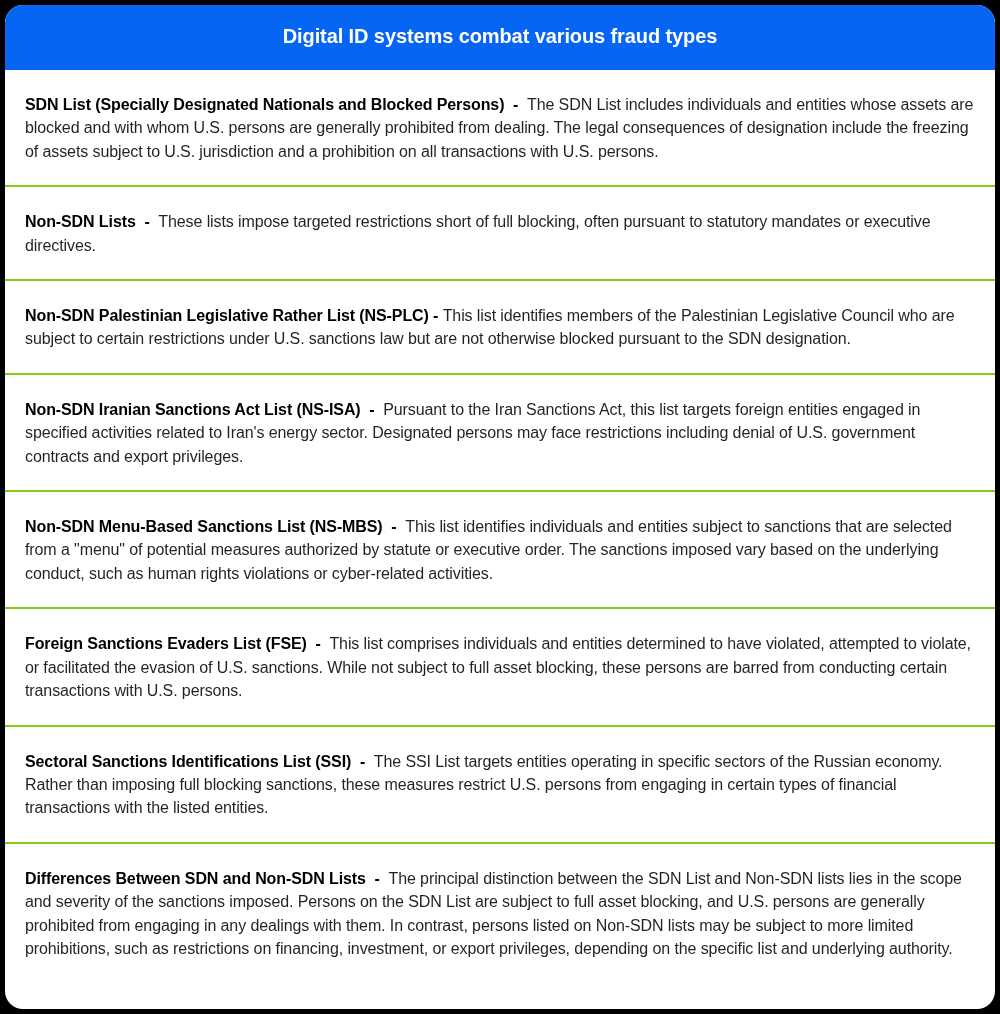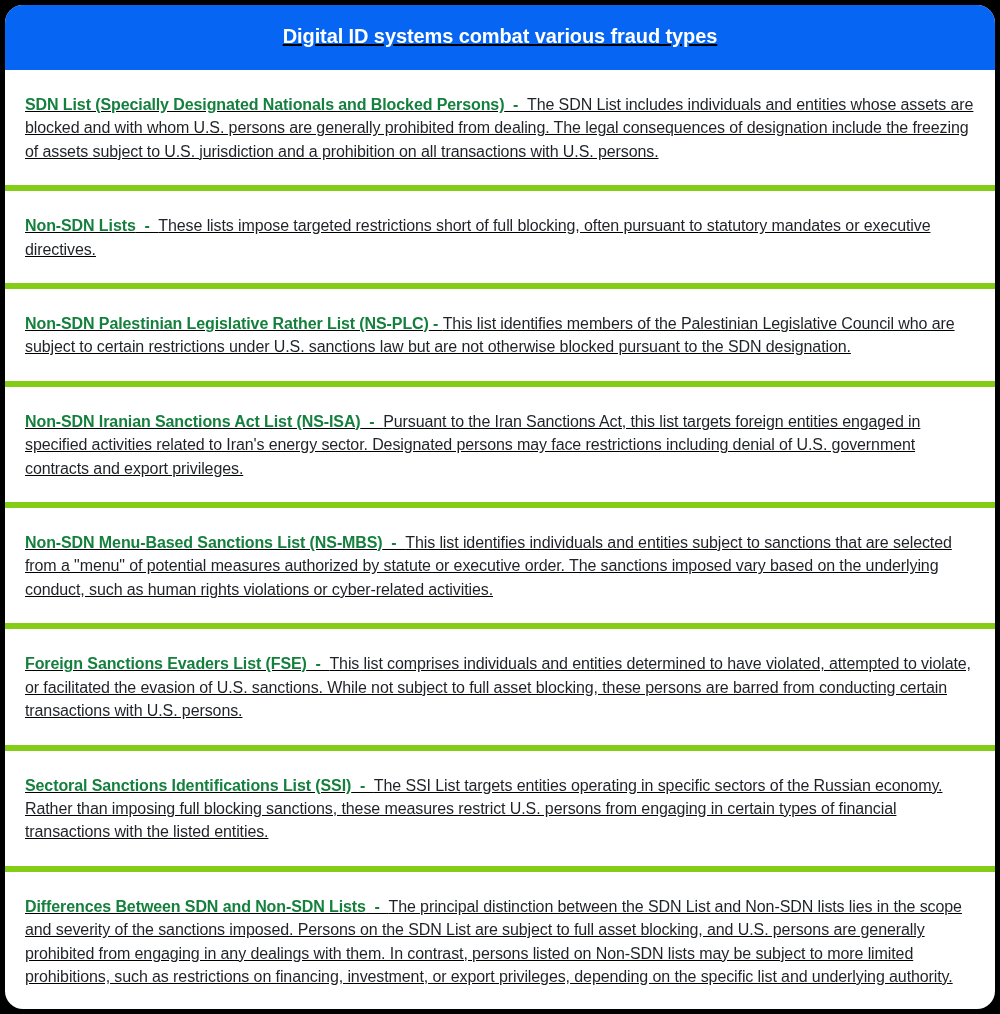--- a/index.html
+++ b/index.html
@@ -16,21 +16,20 @@
     padding: 5px;
   }
   .card {
     width: 100%;
     height: 100%;
     background: #ffffff;
     border-radius: 18px;
     overflow: hidden;
     display: flex;
     flex-direction: column;
-    text-decoration: underline;
   }
   .card-header {
     background: #0665f2;
     color: #ffffff;
     text-align: center;
     padding: 20px 16px 22px 16px;
     font-size: 20px;
     font-weight: 700;
     letter-spacing: -0.1px;
     flex: 0 0 auto;
@@ -41,32 +40,32 @@
     flex-direction: column;
   }
   .section-row {
     padding: 23px 20px 22px 20px;
     font-size: 16px;
     line-height: 23.4px;
     color: #1f2227;
     letter-spacing: -0.1px;
   }
   .section-row + .section-row {
-    border-top: 6px solid #84cc16;
+    border-top: 2px solid #84cc16;
   }
   .section-row:last-child {
     flex: 1 1 auto;
   }
   .section-text {
     margin: 0;
   }
   .section-title,
   .section-dash {
     font-weight: 700;
-    color: #15803d;
+    color: #000000;
   }
 </style>
 </head>
 <body>
 
 <div class="page">
   <div class="card">
 
     <div class="card-header">
       <span>Digital ID systems combat various fraud types</span>

